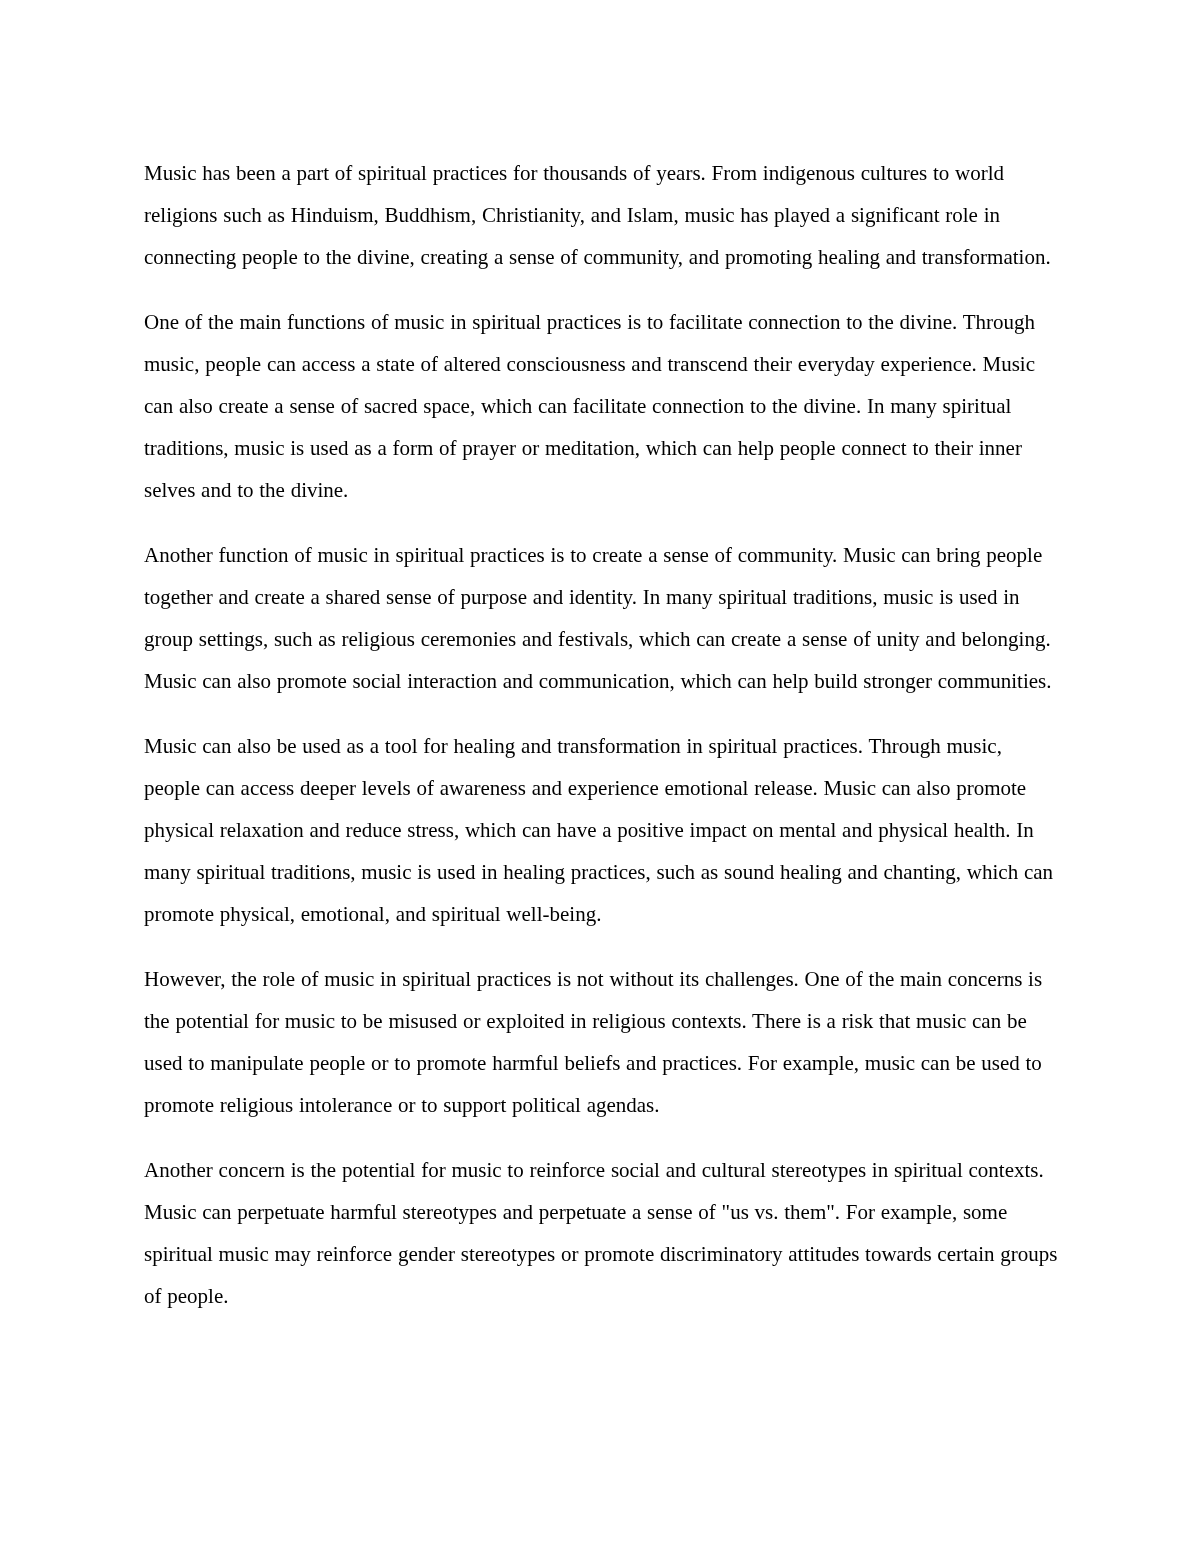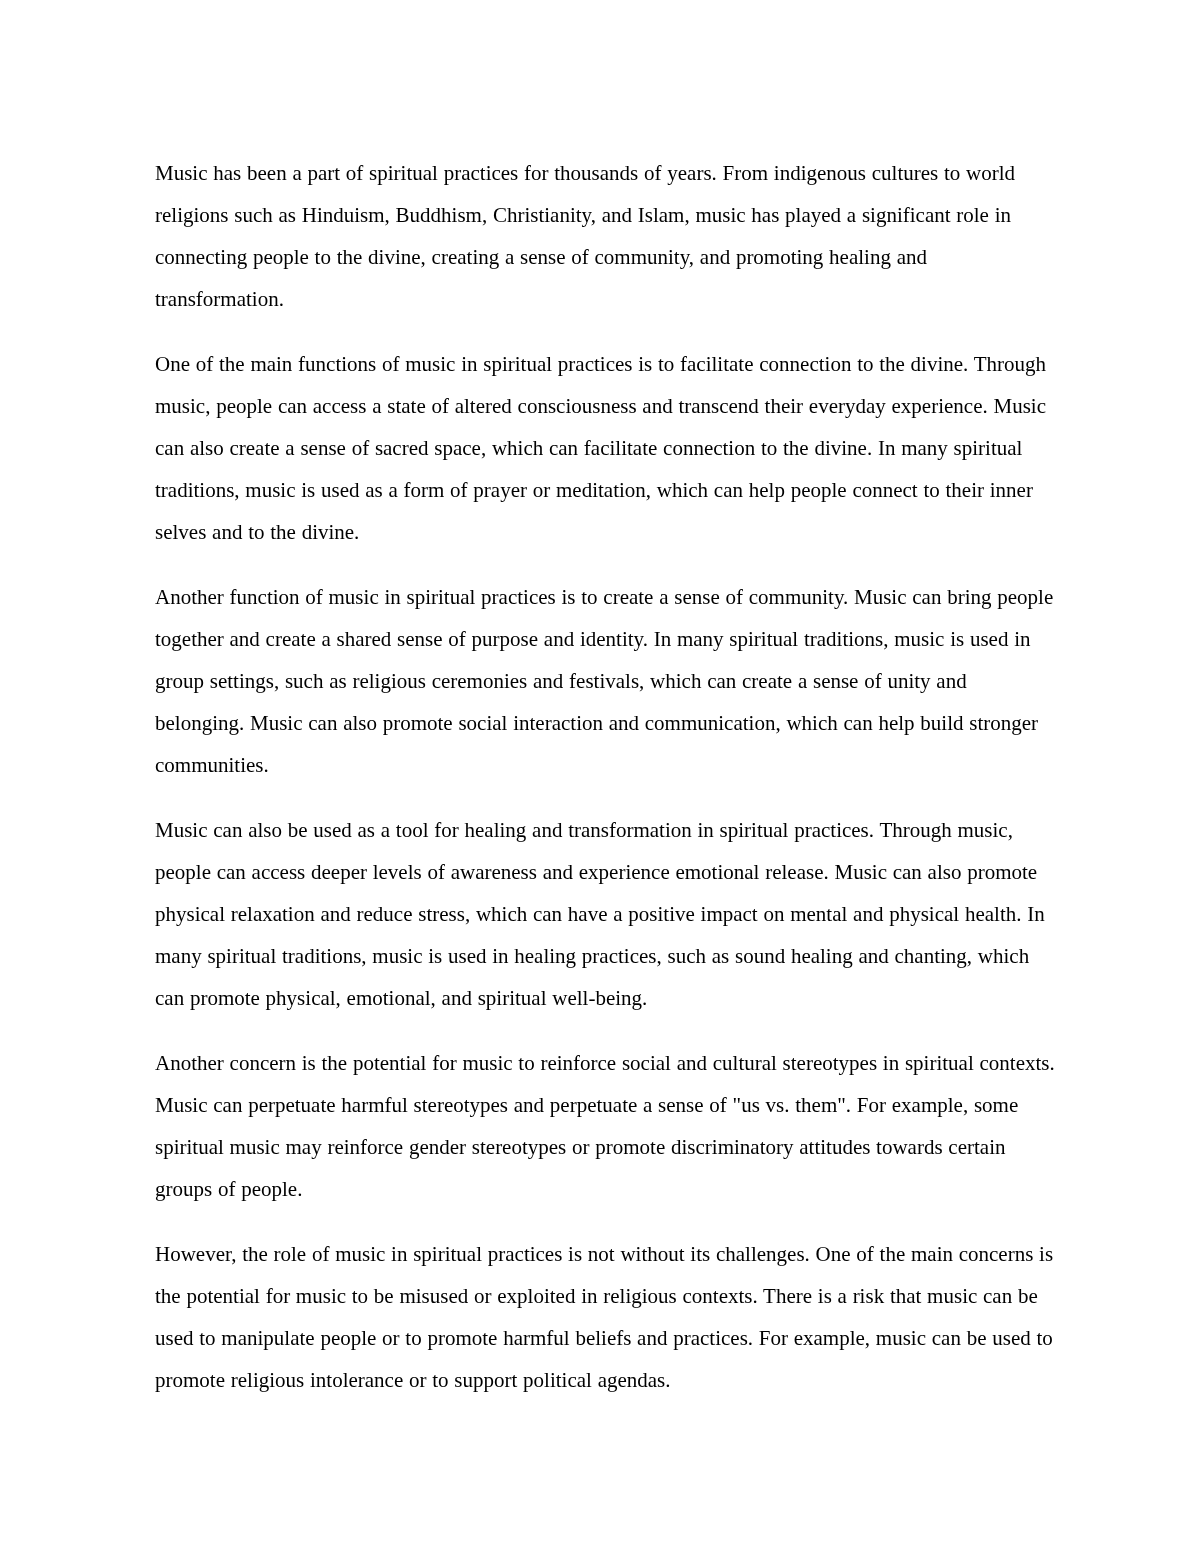--- a/index.html
+++ b/index.html
@@ -14,31 +14,31 @@
     background: #ffffff;
     box-sizing: border-box;
     padding: 152px 142px 0 143px;
     overflow: hidden;
   }
   .doc-body p {
     font-family: "Liberation Serif", "DejaVu Serif", serif;
     font-size: 21px;
     line-height: 42px;
     color: #000000;
-    margin: 0 0 23px 12px;
+    margin: 0 0 23px 1px;
     max-width: 916px;
     text-align: left;
     word-spacing: 0.5px;
   }
 </style>
 </head>
 <body>
 
 <main class="page">
   <div class="doc-body">
     <p>Music has been a part of spiritual practices for thousands of years. From indigenous cultures to world religions such as Hinduism, Buddhism, Christianity, and Islam, music has played a significant role in connecting people to the divine, creating a sense of community, and promoting healing and transformation.</p>
     <p>One of the main functions of music in spiritual practices is to facilitate connection to the divine. Through music, people can access a state of altered consciousness and transcend their everyday experience. Music can also create a sense of sacred space, which can facilitate connection to the divine. In many spiritual traditions, music is used as a form of prayer or meditation, which can help people connect to their inner selves and to the divine.</p>
     <p>Another function of music in spiritual practices is to create a sense of community. Music can bring people together and create a shared sense of purpose and identity. In many spiritual traditions, music is used in group settings, such as religious ceremonies and festivals, which can create a sense of unity and belonging. Music can also promote social interaction and communication, which can help build stronger communities.</p>
     <p>Music can also be used as a tool for healing and transformation in spiritual practices. Through music, people can access deeper levels of awareness and experience emotional release. Music can also promote physical relaxation and reduce stress, which can have a positive impact on mental and physical health. In many spiritual traditions, music is used in healing practices, such as sound healing and chanting, which can promote physical, emotional, and spiritual well-being.</p>
+    <p>However, the role of music in spiritual practices is not without its challenges. One of the main concerns is the potential for music to be misused or exploited in religious contexts. There is a risk that music can be used to manipulate people or to promote harmful beliefs and practices. For example, music can be used to promote religious intolerance or to support political agendas.</p>
     <p>Another concern is the potential for music to reinforce social and cultural stereotypes in spiritual contexts. Music can perpetuate harmful stereotypes and perpetuate a sense of "us vs. them". For example, some spiritual music may reinforce gender stereotypes or promote discriminatory attitudes towards certain groups of people.</p>
-    <p>However, the role of music in spiritual practices is not without its challenges. One of the main concerns is the potential for music to be misused or exploited in religious contexts. There is a risk that music can be used to manipulate people or to promote harmful beliefs and practices. For example, music can be used to promote religious intolerance or to support political agendas.</p>
   </div>
 </main>
 
 </body></html>

